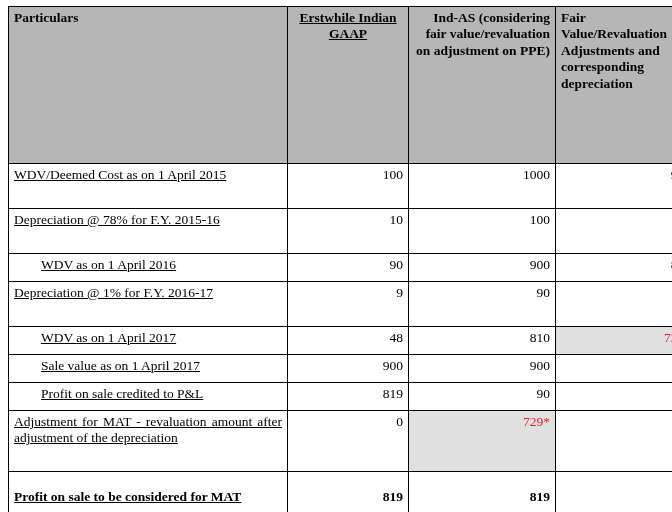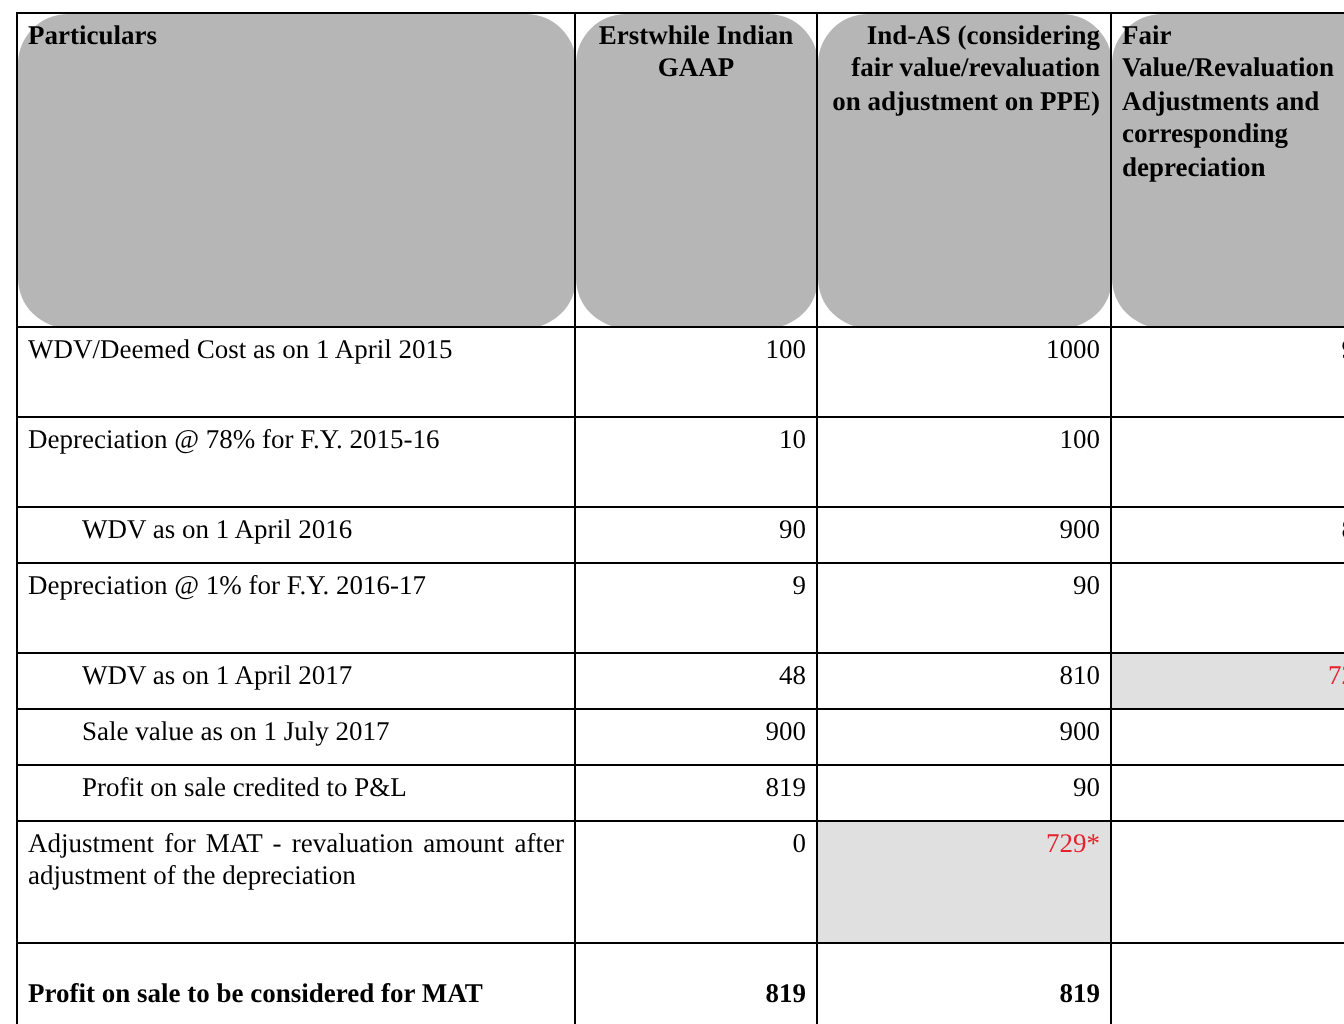--- a/index.html
+++ b/index.html
@@ -34,33 +34,33 @@
     font-size: 13.5px;
     line-height: 1.22;
   }
   
   thead th {
     background: #b6b6b6;
     font-weight: bold;
     font-size: 13.5px;
     height: 150px;
     vertical-align: middle;
-    border-radius: 25px;
   }
   th.h-particulars {
     width: 268px;
     text-align: left;
     vertical-align: middle;
     padding-left: 6px;
   }
   th.h-gaap {
     width: 110px;
     text-align: center;
     vertical-align: middle;
     line-height: 1.3;
+    text-decoration: underline;
   }
   th.h-indas {
     width: 136px;
     text-align: right;
     vertical-align: top;
     padding-top: 6px;
     line-height: 1.3;
   }
   th.h-fv {
     width: 130px;
@@ -69,20 +69,21 @@
     padding-top: 2px;
     line-height: 1.25;
   }
   
   td.c-particulars {
     text-align: justify;
     text-align-last: left;
     vertical-align: top;
     padding: 3px 6px 3px 6px;
     hyphens: none;
+    text-decoration: underline;
   }
   td.c-num {
     text-align: right;
     vertical-align: bottom;
     padding-right: 7px;
     padding-bottom: 3px;
   }
   tr.tall td {
     height: 38px;
     text-align: right;
@@ -150,21 +151,21 @@
         <td class="c-num">90</td>
         <td class="c-num">81</td>
       </tr>
       <tr class="single">
         <td class="c-particulars">WDV as on 1 April 2017</td>
         <td class="c-num">48</td>
         <td class="c-num">810</td>
         <td class="c-num shaded red">729*</td>
       </tr>
       <tr class="single">
-        <td class="c-particulars">Sale value as on 1 July 2017</td>
+        <td class="c-particulars">Sale value as on 1 April 2017</td>
         <td class="c-num">900</td>
         <td class="c-num">900</td>
         <td class="c-num"></td>
       </tr>
       <tr class="single">
         <td class="c-particulars">Profit on sale credited to P&amp;L</td>
         <td class="c-num">819</td>
         <td class="c-num">90</td>
         <td class="c-num"></td>
       </tr>

